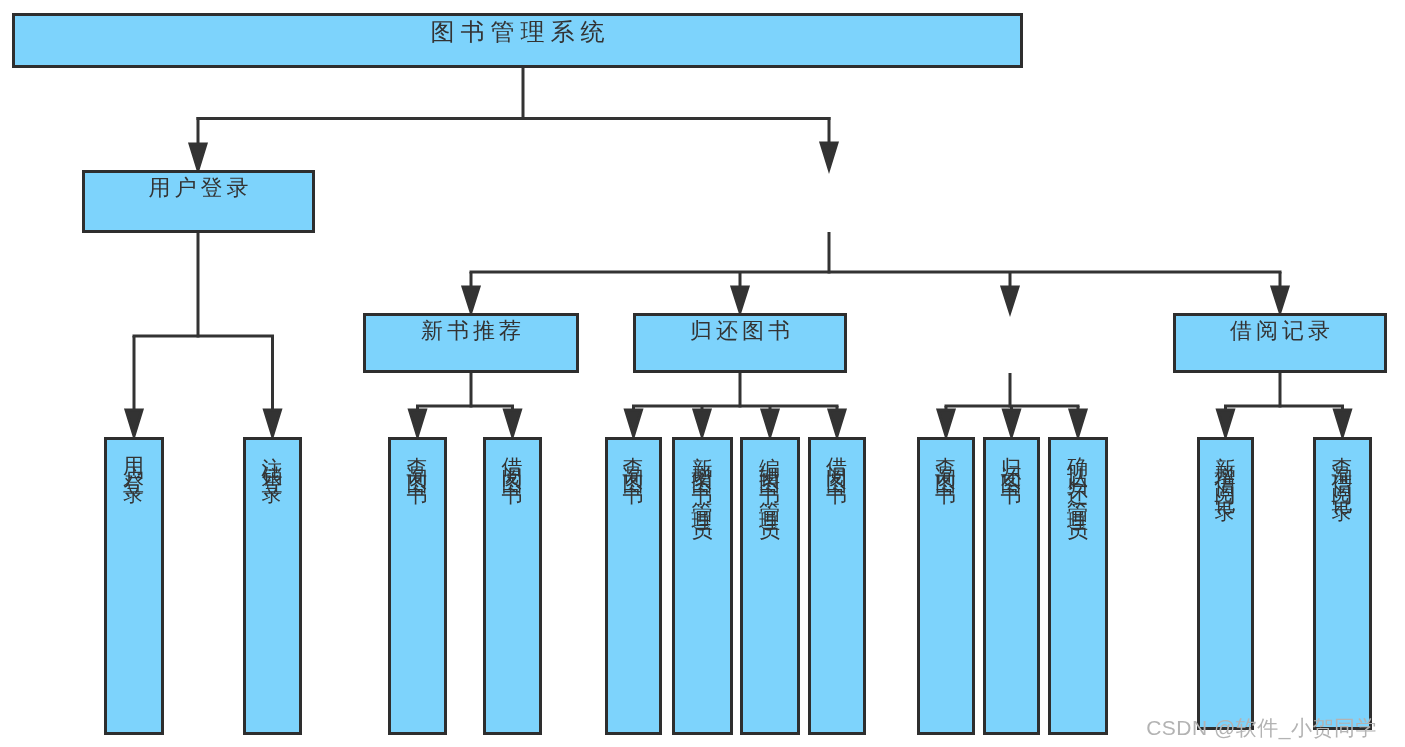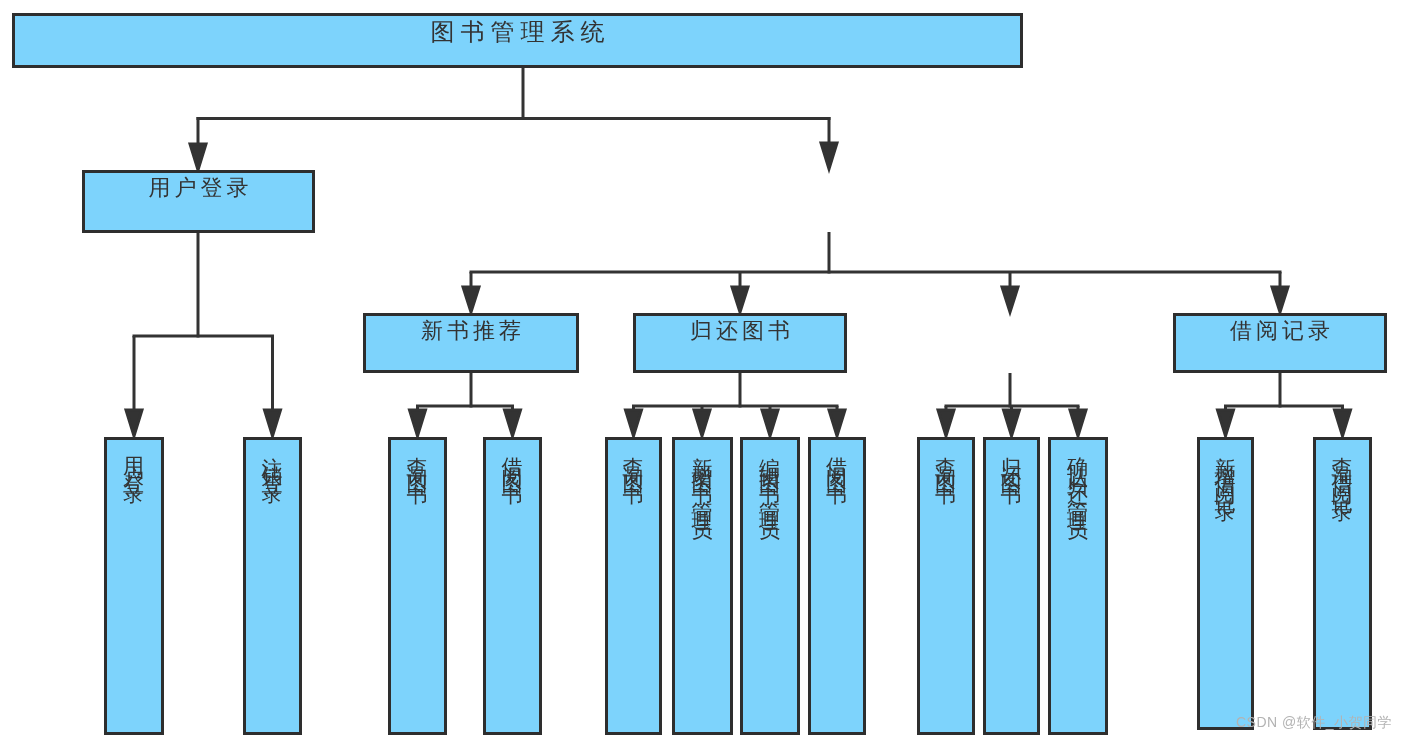--- a/index.html
+++ b/index.html
@@ -35,23 +35,23 @@
     writing-mode: vertical-rl;
     text-orientation: mixed;
     font-size: 21px;
     letter-spacing: 9px;
     line-height: 1;
     white-space: nowrap;
   }
   .label { white-space: nowrap; }
   .watermark {
     position: absolute;
-    right: 13px;
+    right: 28px;
     top: 714px;
-    font-size: 14px;
+    font-size: 21px;
     color: #b3b3b3;
     letter-spacing: 0.5px;
     white-space: nowrap;
   }
 </style>
 </head>
 <body>
 
 <div class="canvas">
 

